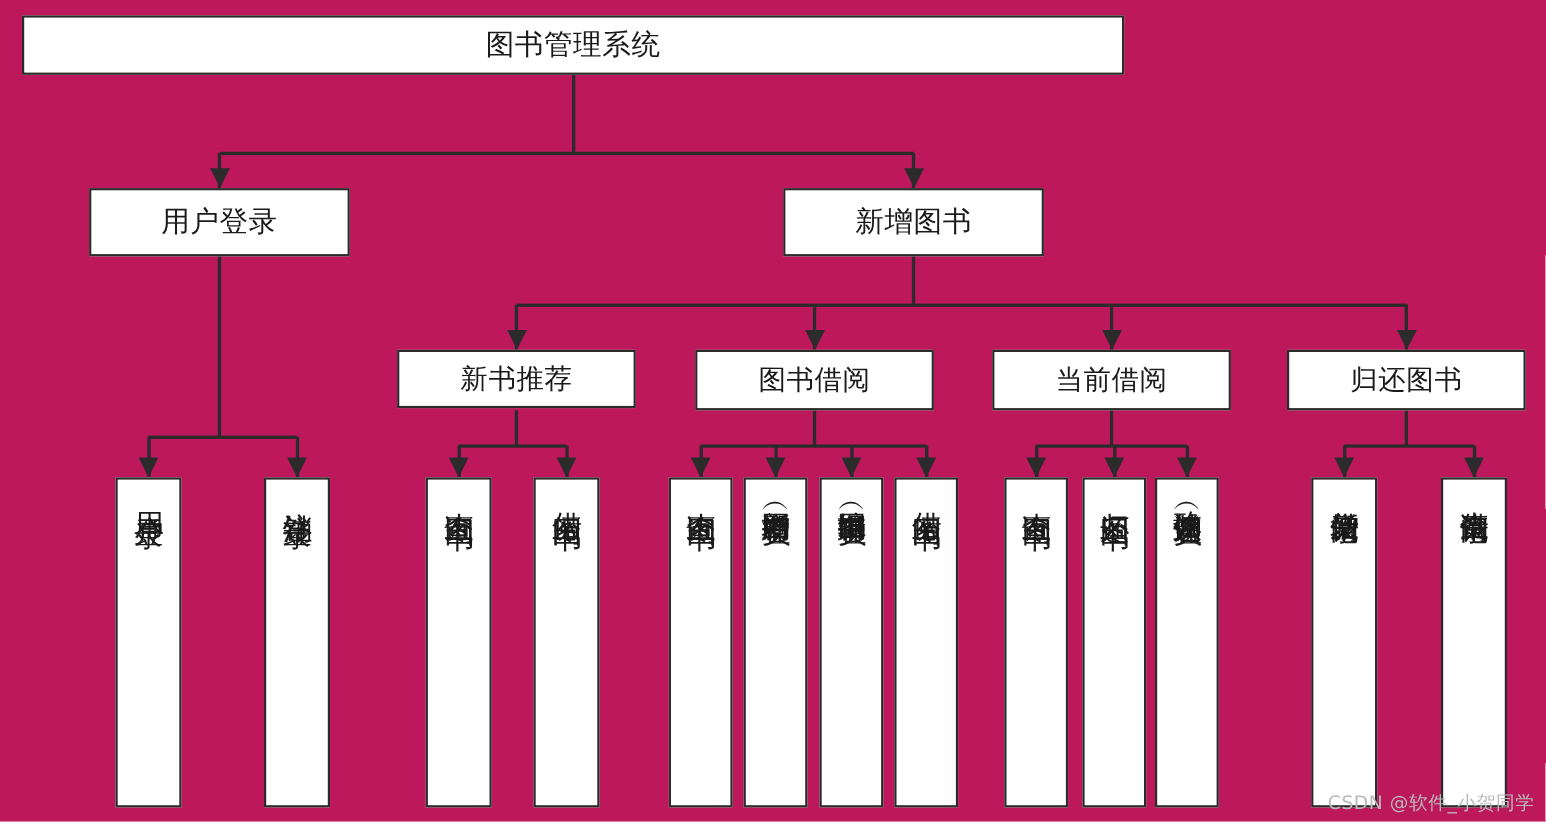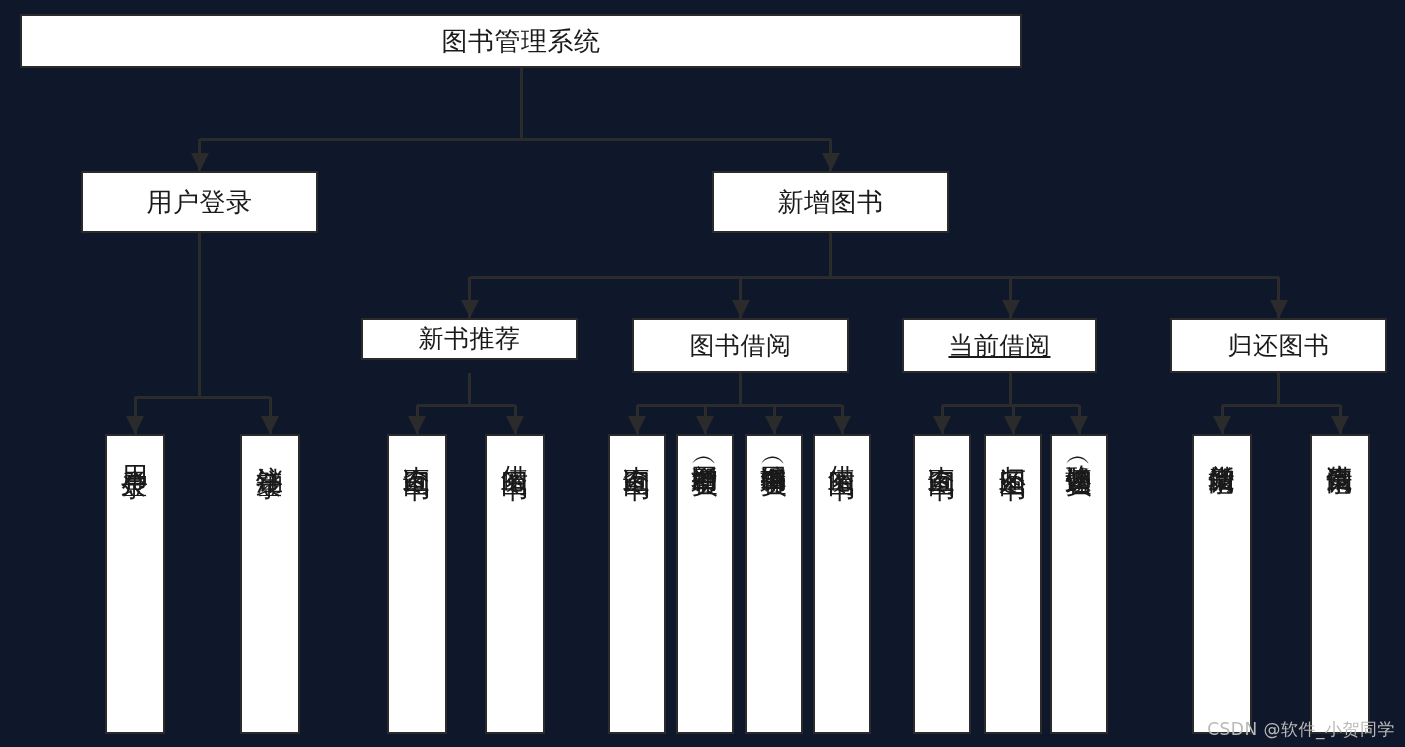--- a/index.html
+++ b/index.html
@@ -7,21 +7,21 @@
     padding: 0;
     background: #ffffff;
   }
   body {
     font-family: "DejaVu Sans", "Liberation Sans", sans-serif;
   }
   #canvas {
     position: relative;
     width: 1405px;
     height: 747px;
-    background: #0f172a;
+    background: #be185d;
     overflow: hidden;
   }
   .node {
     position: absolute;
     box-sizing: border-box;
     border: 2.5px solid #2b2b2b;
     background: #ffffff;
     display: flex;
     align-items: center;
     justify-content: center;
@@ -145,27 +145,27 @@
   <div id="nodes">
       <div class="node h lvl1" style="left: 20px; top: 14px; width: 1002px; height: 54px;">
         <span class="node-label">图书管理系统</span>
       </div>
       <div class="node h lvl1" style="left: 81px; top: 171px; width: 237px; height: 62px;">
         <span class="node-label">用户登录</span>
       </div>
       <div class="node h lvl1" style="left: 712px; top: 171px; width: 237px; height: 62px;">
         <span class="node-label">新增图书</span>
       </div>
-      <div class="node h" style="left: 361px; top: 318px; width: 217px; height: 42px;">
+      <div class="node h" style="left: 361px; top: 318px; width: 217px; height: 53px;">
         <span class="node-label">新书推荐</span>
       </div>
       <div class="node h" style="left: 632px; top: 318px; width: 217px; height: 55px;">
         <span class="node-label">图书借阅</span>
       </div>
-      <div class="node h" style="left: 902px; top: 318px; width: 195px; height: 55px; text-decoration: underline;">
+      <div class="node h" style="left: 902px; top: 318px; width: 217px; height: 55px;">
         <span class="node-label">当前借阅</span>
       </div>
       <div class="node h" style="left: 1170px; top: 318px; width: 217px; height: 55px;">
         <span class="node-label">归还图书</span>
       </div>
       <div class="node v" style="left: 105px; top: 434px; width: 60px; height: 300px;">
         <span class="node-label">用户登录</span>
       </div>
       <div class="node v" style="left: 240px; top: 434px; width: 60px; height: 300px;">
         <span class="node-label">注销登录</span>

